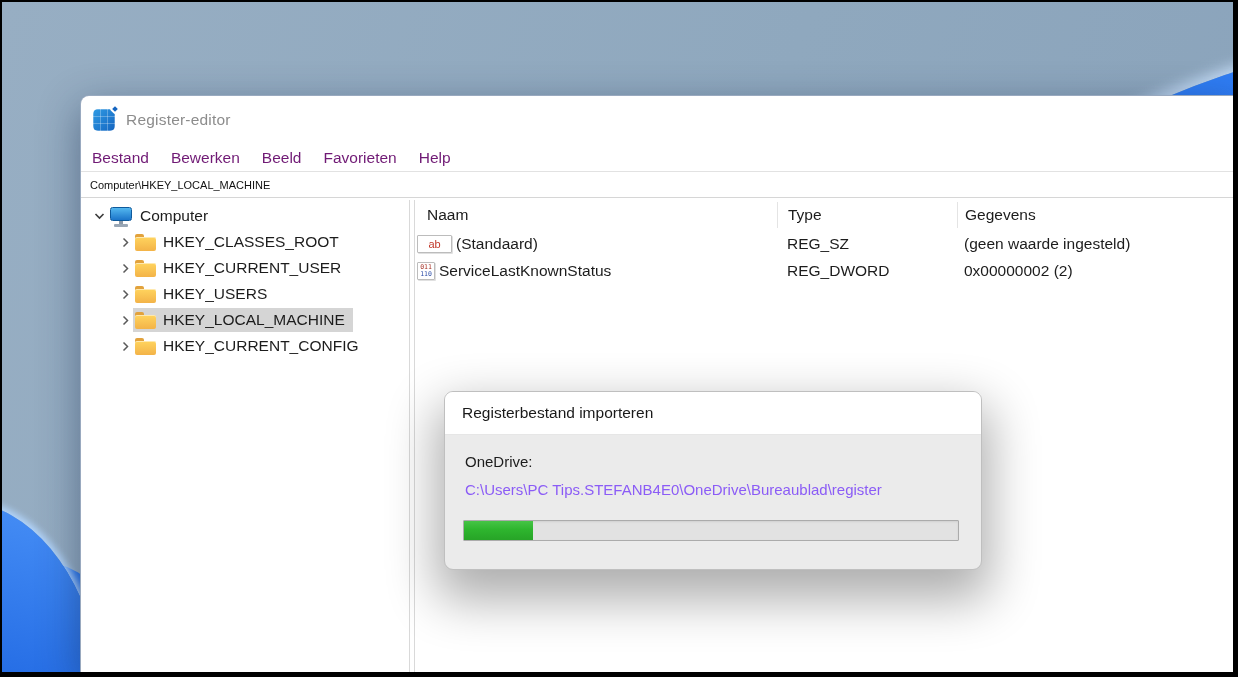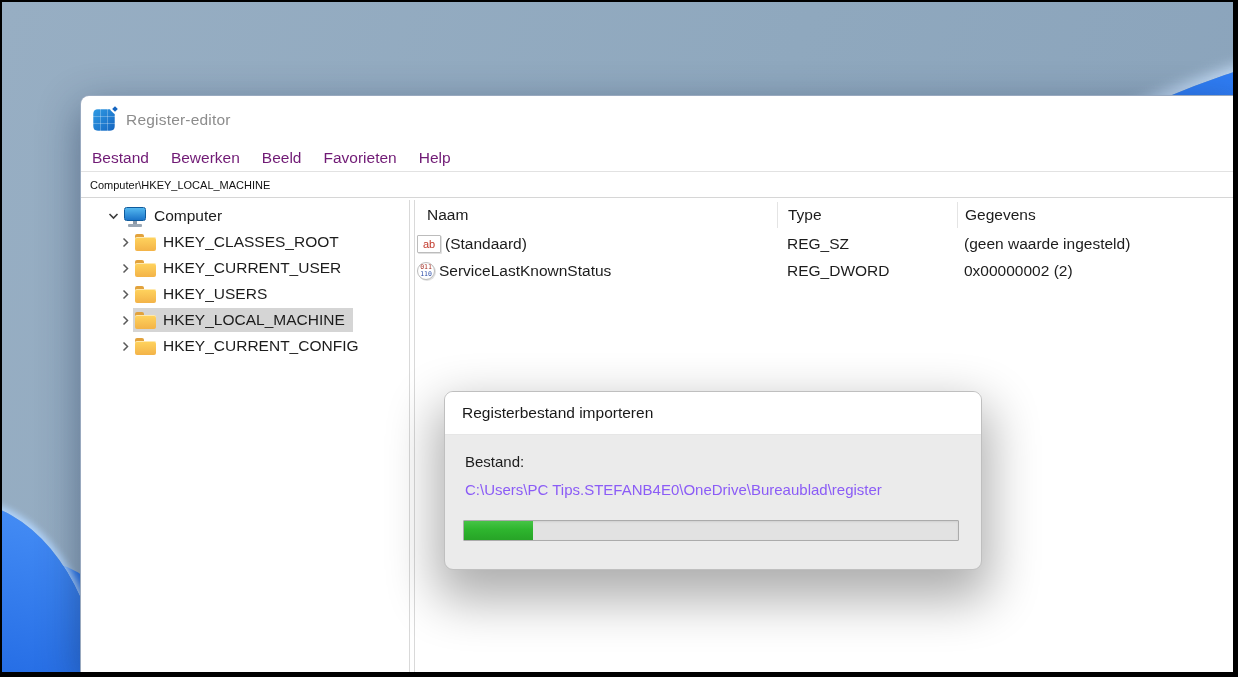--- a/index.html
+++ b/index.html
@@ -51,21 +51,21 @@
   .addressbar { height:27px; border-top:1px solid #e2e2e2; border-bottom:1px solid #d6d6d6;
                 display:flex; align-items:center; padding-left:9px;
                 font-size:11px; color:#111; }
 
   .content { position:absolute; top:104px; bottom:0; left:0; right:0; display:flex; }
 
   
   .tree { width:328px; padding-top:3px; overflow:hidden; }
   .tree-row { height:26px; display:flex; align-items:center; font-size:15.5px; color:#1c1c1c; }
   .tree-row .chev { width:16px; display:flex; justify-content:center; align-items:center; flex:none; }
-  .tree-row.root { padding-left:24px; }
+  .tree-row.root { padding-left:10px; }
   .tree-row.child { padding-left:36px; }
   .row-body { display:flex; align-items:center; height:24px; padding:0 8px 0 2px; gap:7px; }
   .row-body.selected { background:#d5d5d5; }
 
   .monitor-icon { position:relative; width:24px; height:21px; flex:none; }
   .monitor-icon .scr { position:absolute; left:1px; top:1px; width:22px; height:14px;
       background:linear-gradient(180deg,#53b7ef 0%,#1b74c9 100%);
       border:1px solid #0e5a9c; border-radius:2.5px; }
   .monitor-icon .neck { position:absolute; left:10px; top:15px; width:4px; height:4px; background:#8b99a8; }
   .monitor-icon .base { position:absolute; left:5px; top:18.5px; width:14px; height:2.5px;
@@ -87,24 +87,24 @@
   .list-header { display:flex; height:30px; align-items:center; font-size:15.5px; color:#1c1c1c; }
   .col-name { width:362px; padding-left:12px; flex:none; }
   .col-type { width:180px; padding-left:10px; flex:none; border-left:1px solid #e4e4e4; height:26px;
               display:flex; align-items:center; }
   .col-data { flex:1; padding-left:7px; border-left:1px solid #e4e4e4; height:26px;
               display:flex; align-items:center; }
   .list-row { display:flex; height:27px; align-items:center; font-size:15.5px; color:#1c1c1c; }
   .list-row .col-type, .list-row .col-data { border-left:none; }
   .name-cell { display:flex; align-items:center; gap:4px; padding-left:2px; width:362px; flex:none; }
 
-  .str-icon { width:24px; height:18px; border:1px solid #bcbcbc; border-radius:1px;
+  .str-icon { width:35px; height:18px; border:1px solid #bcbcbc; border-radius:1px;
       background:#fff; color:#c2392b; font-size:11px; line-height:16px; text-align:center;
       flex:none; box-shadow:1px 1px 0 rgba(0,0,0,.12); }
-  .dword-icon { width:18px; height:18px; border:1px solid #bcbcbc; border-radius:9px;
+  .dword-icon { width:18px; height:18px; border:1px solid #bcbcbc; border-radius:1px;
       background:#fff; display:flex; flex-direction:column; justify-content:center;
       font-family:"DejaVu Sans Mono", monospace; font-size:6.5px; line-height:7px;
       text-align:center; flex:none; box-shadow:1px 1px 0 rgba(0,0,0,.12); }
   .dword-icon .r1 { color:#a63227; }
   .dword-icon .r2 { color:#2e4ea8; }
 
   
   .dialog { position:absolute; left:363px; top:295px; width:538px; height:179px;
             background:#ebebeb; border:1px solid #bfbfbf; border-radius:9px;
             box-shadow:0 22px 50px 8px rgba(0,0,0,.32); }
@@ -275,21 +275,21 @@
           <span class="col-data">0x00000002 (2)</span>
         </div>
       </div>
     </div>
 
     <div class="dialog">
       <div class="dialog-titlebar">
         <span>Registerbestand importeren</span>
       </div>
       <div class="dialog-body">
-        <div class="file-label">Bestand:</div>
+        <div class="file-label">OneDrive:</div>
         <div class="file-path">C:\Users\PC Tips.STEFANB4E0\OneDrive\Bureaublad\register</div>
         <div class="progressbar">
           <div class="progress-fill" style="width: 14%;"></div>
         </div>
       </div>
     </div>
 
   </div>
 </div>
 

